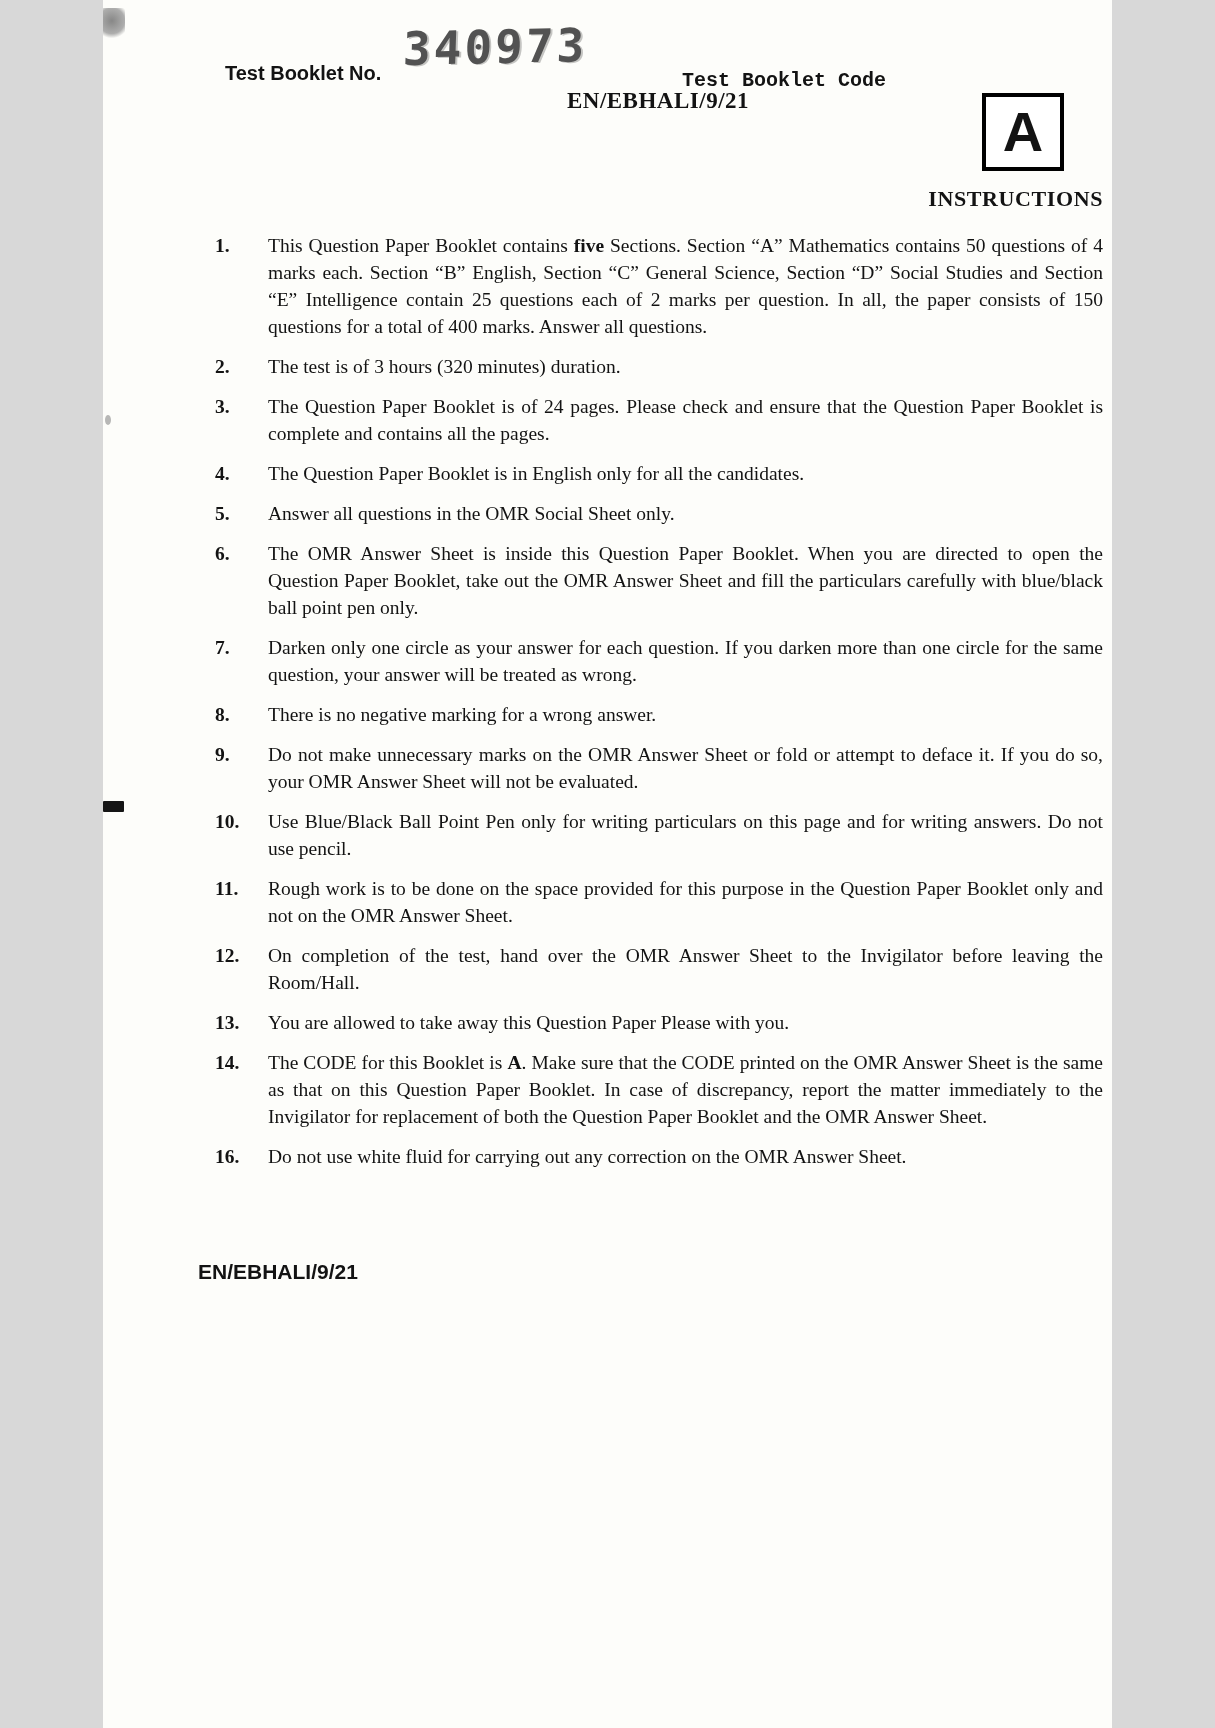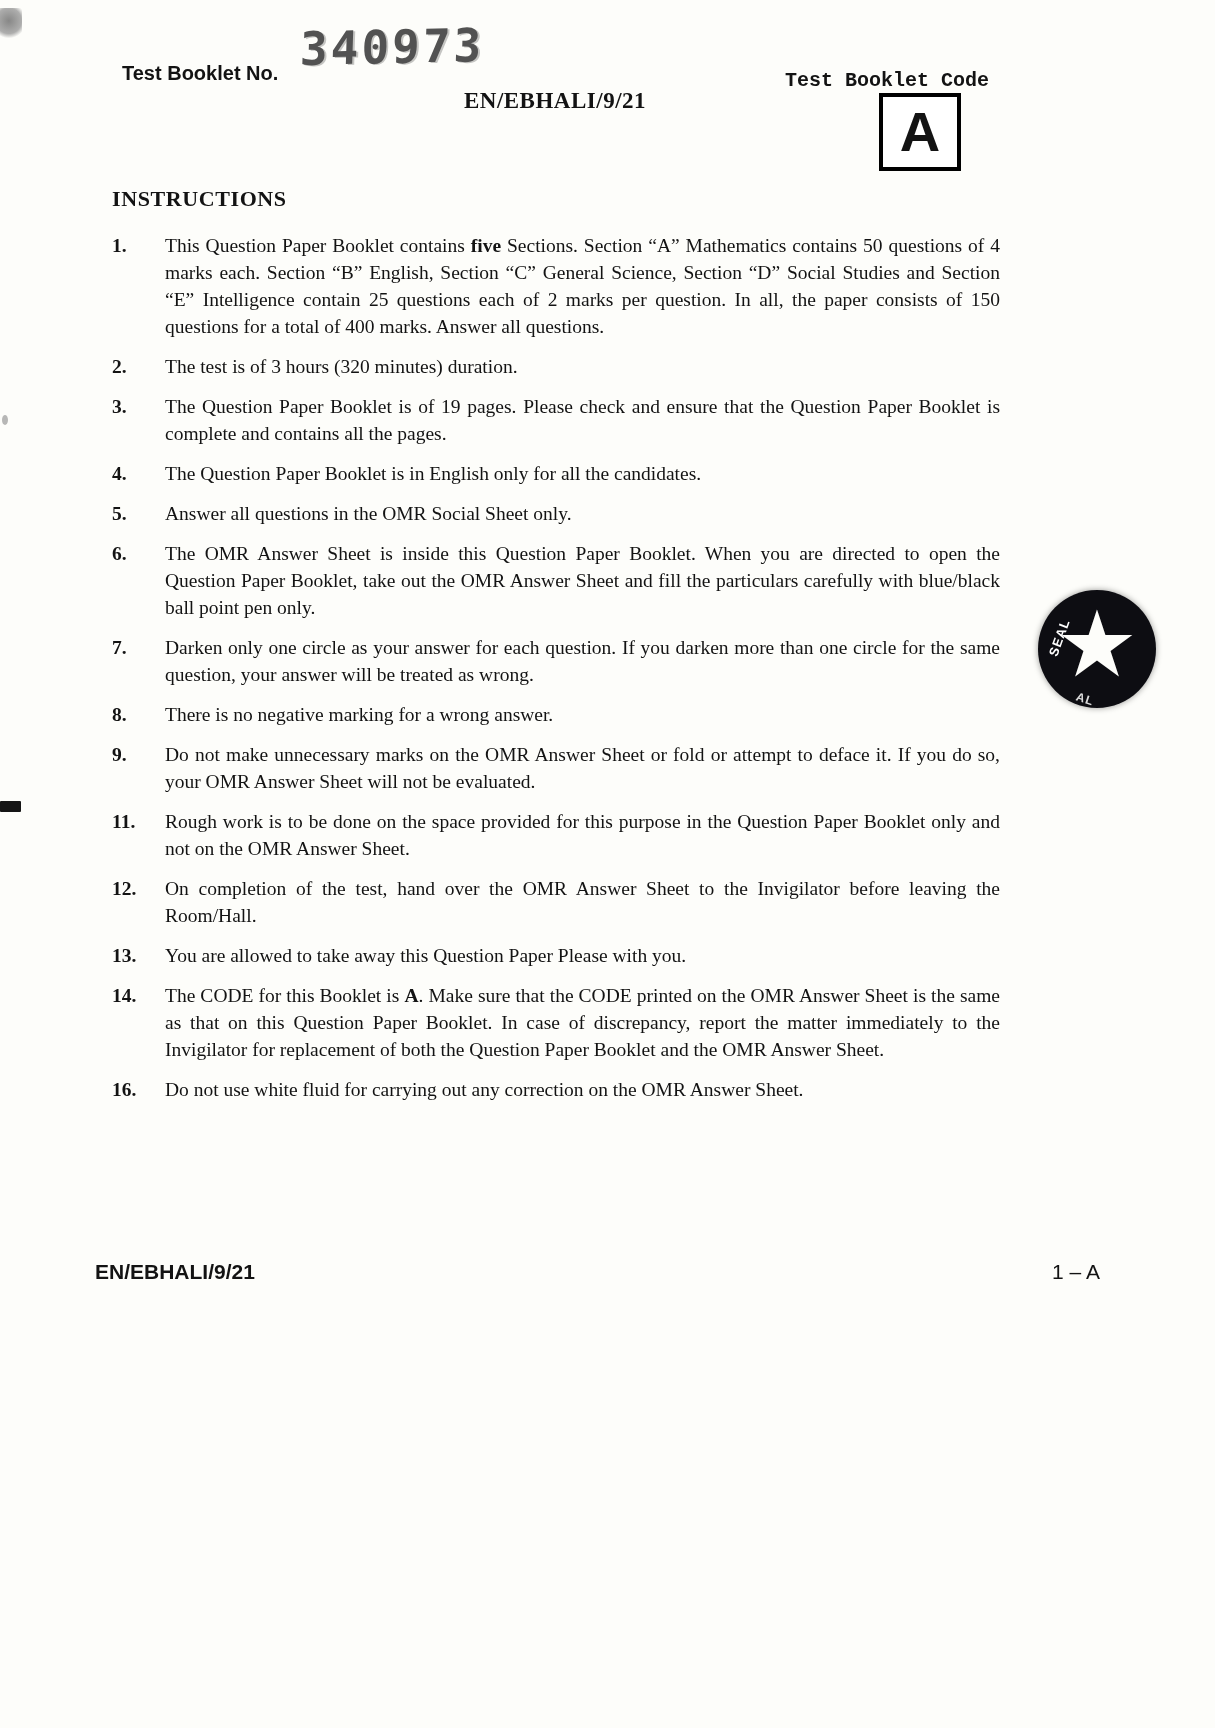--- a/index.html
+++ b/index.html
@@ -1,18 +1,18 @@
 <!DOCTYPE html>
 <html><head>
 <meta charset="utf-8">
 <style>
   html,body { margin:0; padding:0; background:#d8d8d8; }
   .page {
     position:relative;
-    width:1215px; height:1728px;
+    width:1009px; height:1728px;
     margin:0 auto;
     background:#fdfdfa;
     color:#131313;
     font-family:"Liberation Serif", serif;
     overflow:hidden;
   }
   
   .booklet-no-label {
     position:absolute; left:122px; top:62px;
     font-family:"Liberation Sans", sans-serif;
@@ -46,21 +46,21 @@
     background:#fff;
     display:flex; align-items:center; justify-content:center;
     font-family:"Liberation Sans", sans-serif;
     font-weight:bold; font-size:56px; line-height:1;
   }
   
   .content {
     position:absolute; left:112px; top:186px; width:888px;
   }
   .instructions-title {
-    text-align:left;
+    text-align:right;
     font-weight:bold; font-size:22px;
     letter-spacing:.6px;
     margin:0 0 20px 0;
   }
   .instruction {
     display:grid;
     grid-template-columns:53px 1fr;
     margin-bottom:13px;
     font-size:19.5px;
     line-height:27px;
@@ -147,21 +147,21 @@
         <div class="instruction">
           <span class="inst-num">1.</span>
           <div class="inst-text"><span>This Question Paper Booklet contains </span><span class="b">five</span><span> Sections. Section “A” Mathematics contains 50 questions of 4 marks each. Section “B” English, Section “C” General Science, Section “D” Social Studies and Section “E” Intelligence contain 25 questions each of 2 marks per question. In all, the paper consists of 150 questions for a total of 400 marks. Answer all questions.</span></div>
         </div>
         <div class="instruction">
           <span class="inst-num">2.</span>
           <div class="inst-text"><span>The test is of 3 hours (320 minutes) duration.</span></div>
         </div>
         <div class="instruction">
           <span class="inst-num">3.</span>
-          <div class="inst-text"><span>The Question Paper Booklet is of 19 pages. Please check and ensure that the Question Paper Booklet is complete and contains all the pages.</span></div>
+          <div class="inst-text"><span>The Question Paper Booklet is of 24 pages. Please check and ensure that the Question Paper Booklet is complete and contains all the pages.</span></div>
         </div>
         <div class="instruction">
           <span class="inst-num">4.</span>
           <div class="inst-text"><span>The Question Paper Booklet is in English only for all the candidates.</span></div>
         </div>
         <div class="instruction">
           <span class="inst-num">5.</span>
           <div class="inst-text"><span>Answer all questions in the OMR Social Sheet only.</span></div>
         </div>
         <div class="instruction">
@@ -172,20 +172,24 @@
           <span class="inst-num">7.</span>
           <div class="inst-text"><span>Darken only one circle as your answer for each question. If you darken more than one circle for the same question, your answer will be treated as wrong.</span></div>
         </div>
         <div class="instruction">
           <span class="inst-num">8.</span>
           <div class="inst-text"><span>There is no negative marking for a wrong answer.</span></div>
         </div>
         <div class="instruction">
           <span class="inst-num">9.</span>
           <div class="inst-text"><span>Do not make unnecessary marks on the OMR Answer Sheet or fold or attempt to deface it. If you do so, your OMR Answer Sheet will not be evaluated.</span></div>
+        </div>
+        <div class="instruction">
+          <span class="inst-num">10.</span>
+          <div class="inst-text"><span>Use Blue/Black Ball Point Pen only for writing particulars on this page and for writing answers. Do not use pencil.</span></div>
         </div>
         <div class="instruction">
           <span class="inst-num">11.</span>
           <div class="inst-text"><span>Rough work is to be done on the space provided for this purpose in the Question Paper Booklet only and not on the OMR Answer Sheet.</span></div>
         </div>
         <div class="instruction">
           <span class="inst-num">12.</span>
           <div class="inst-text"><span>On completion of the test, hand over the OMR Answer Sheet to the Invigilator before leaving the Room/Hall.</span></div>
         </div>
         <div class="instruction">

